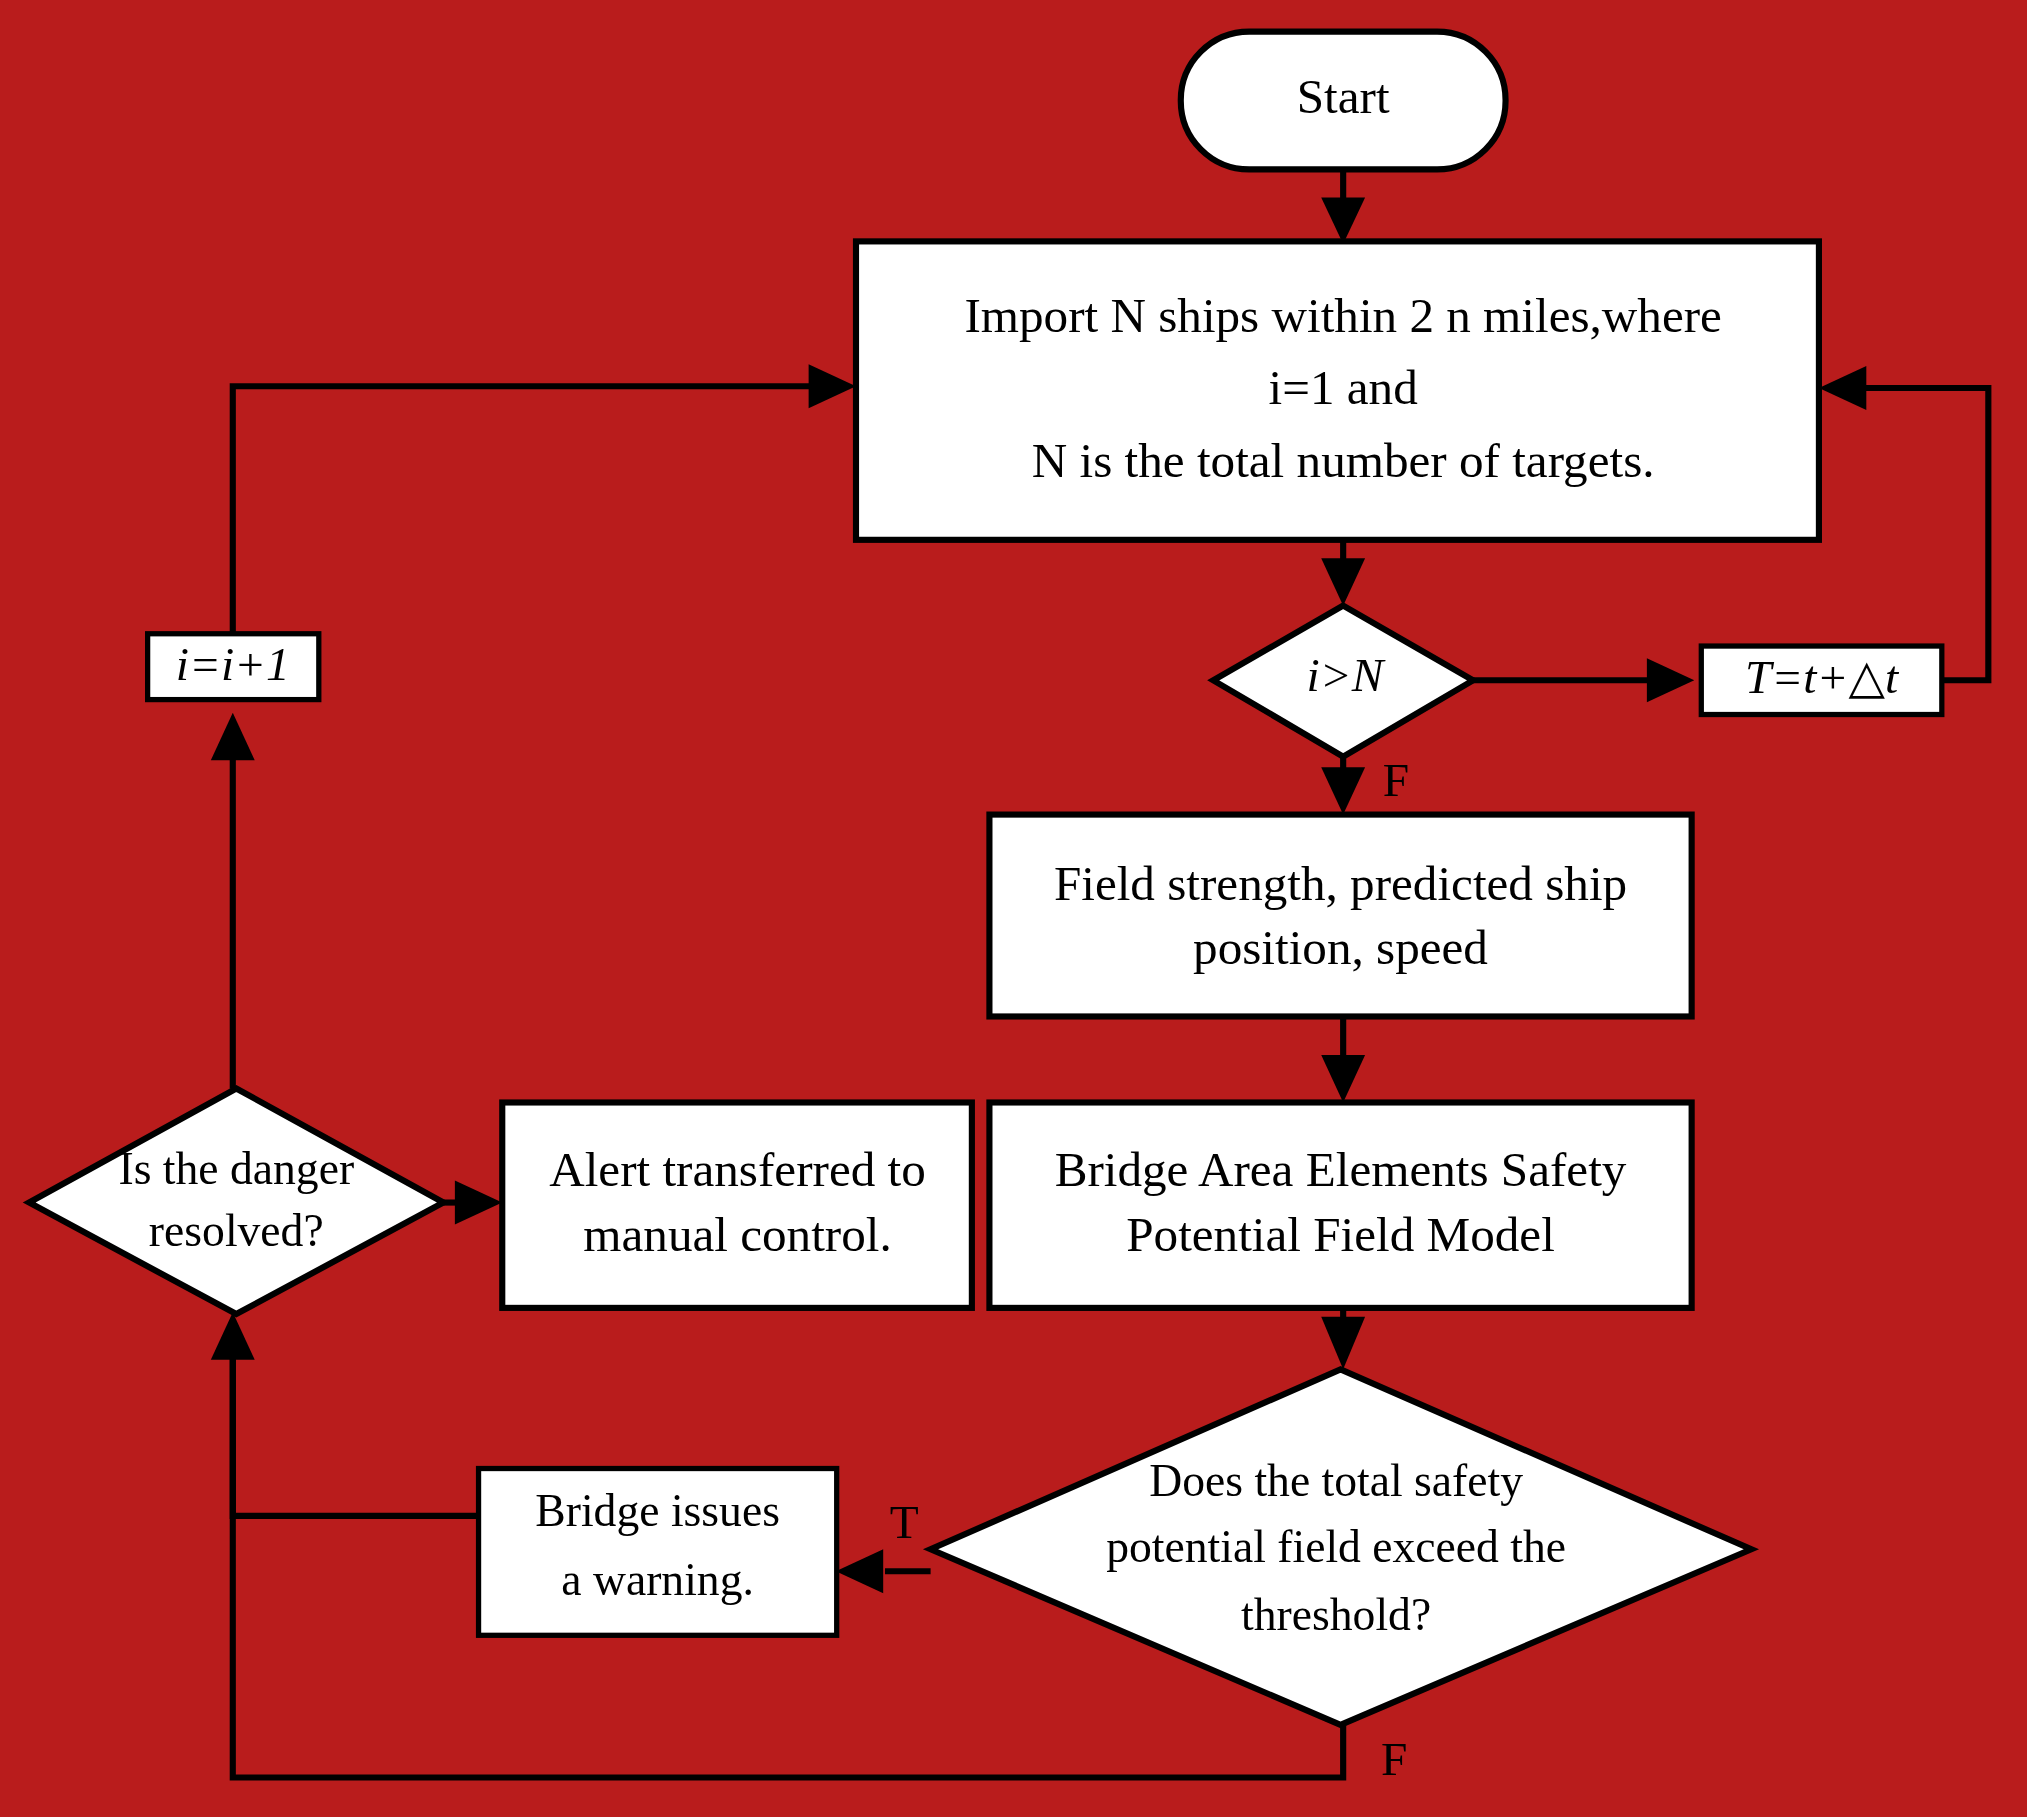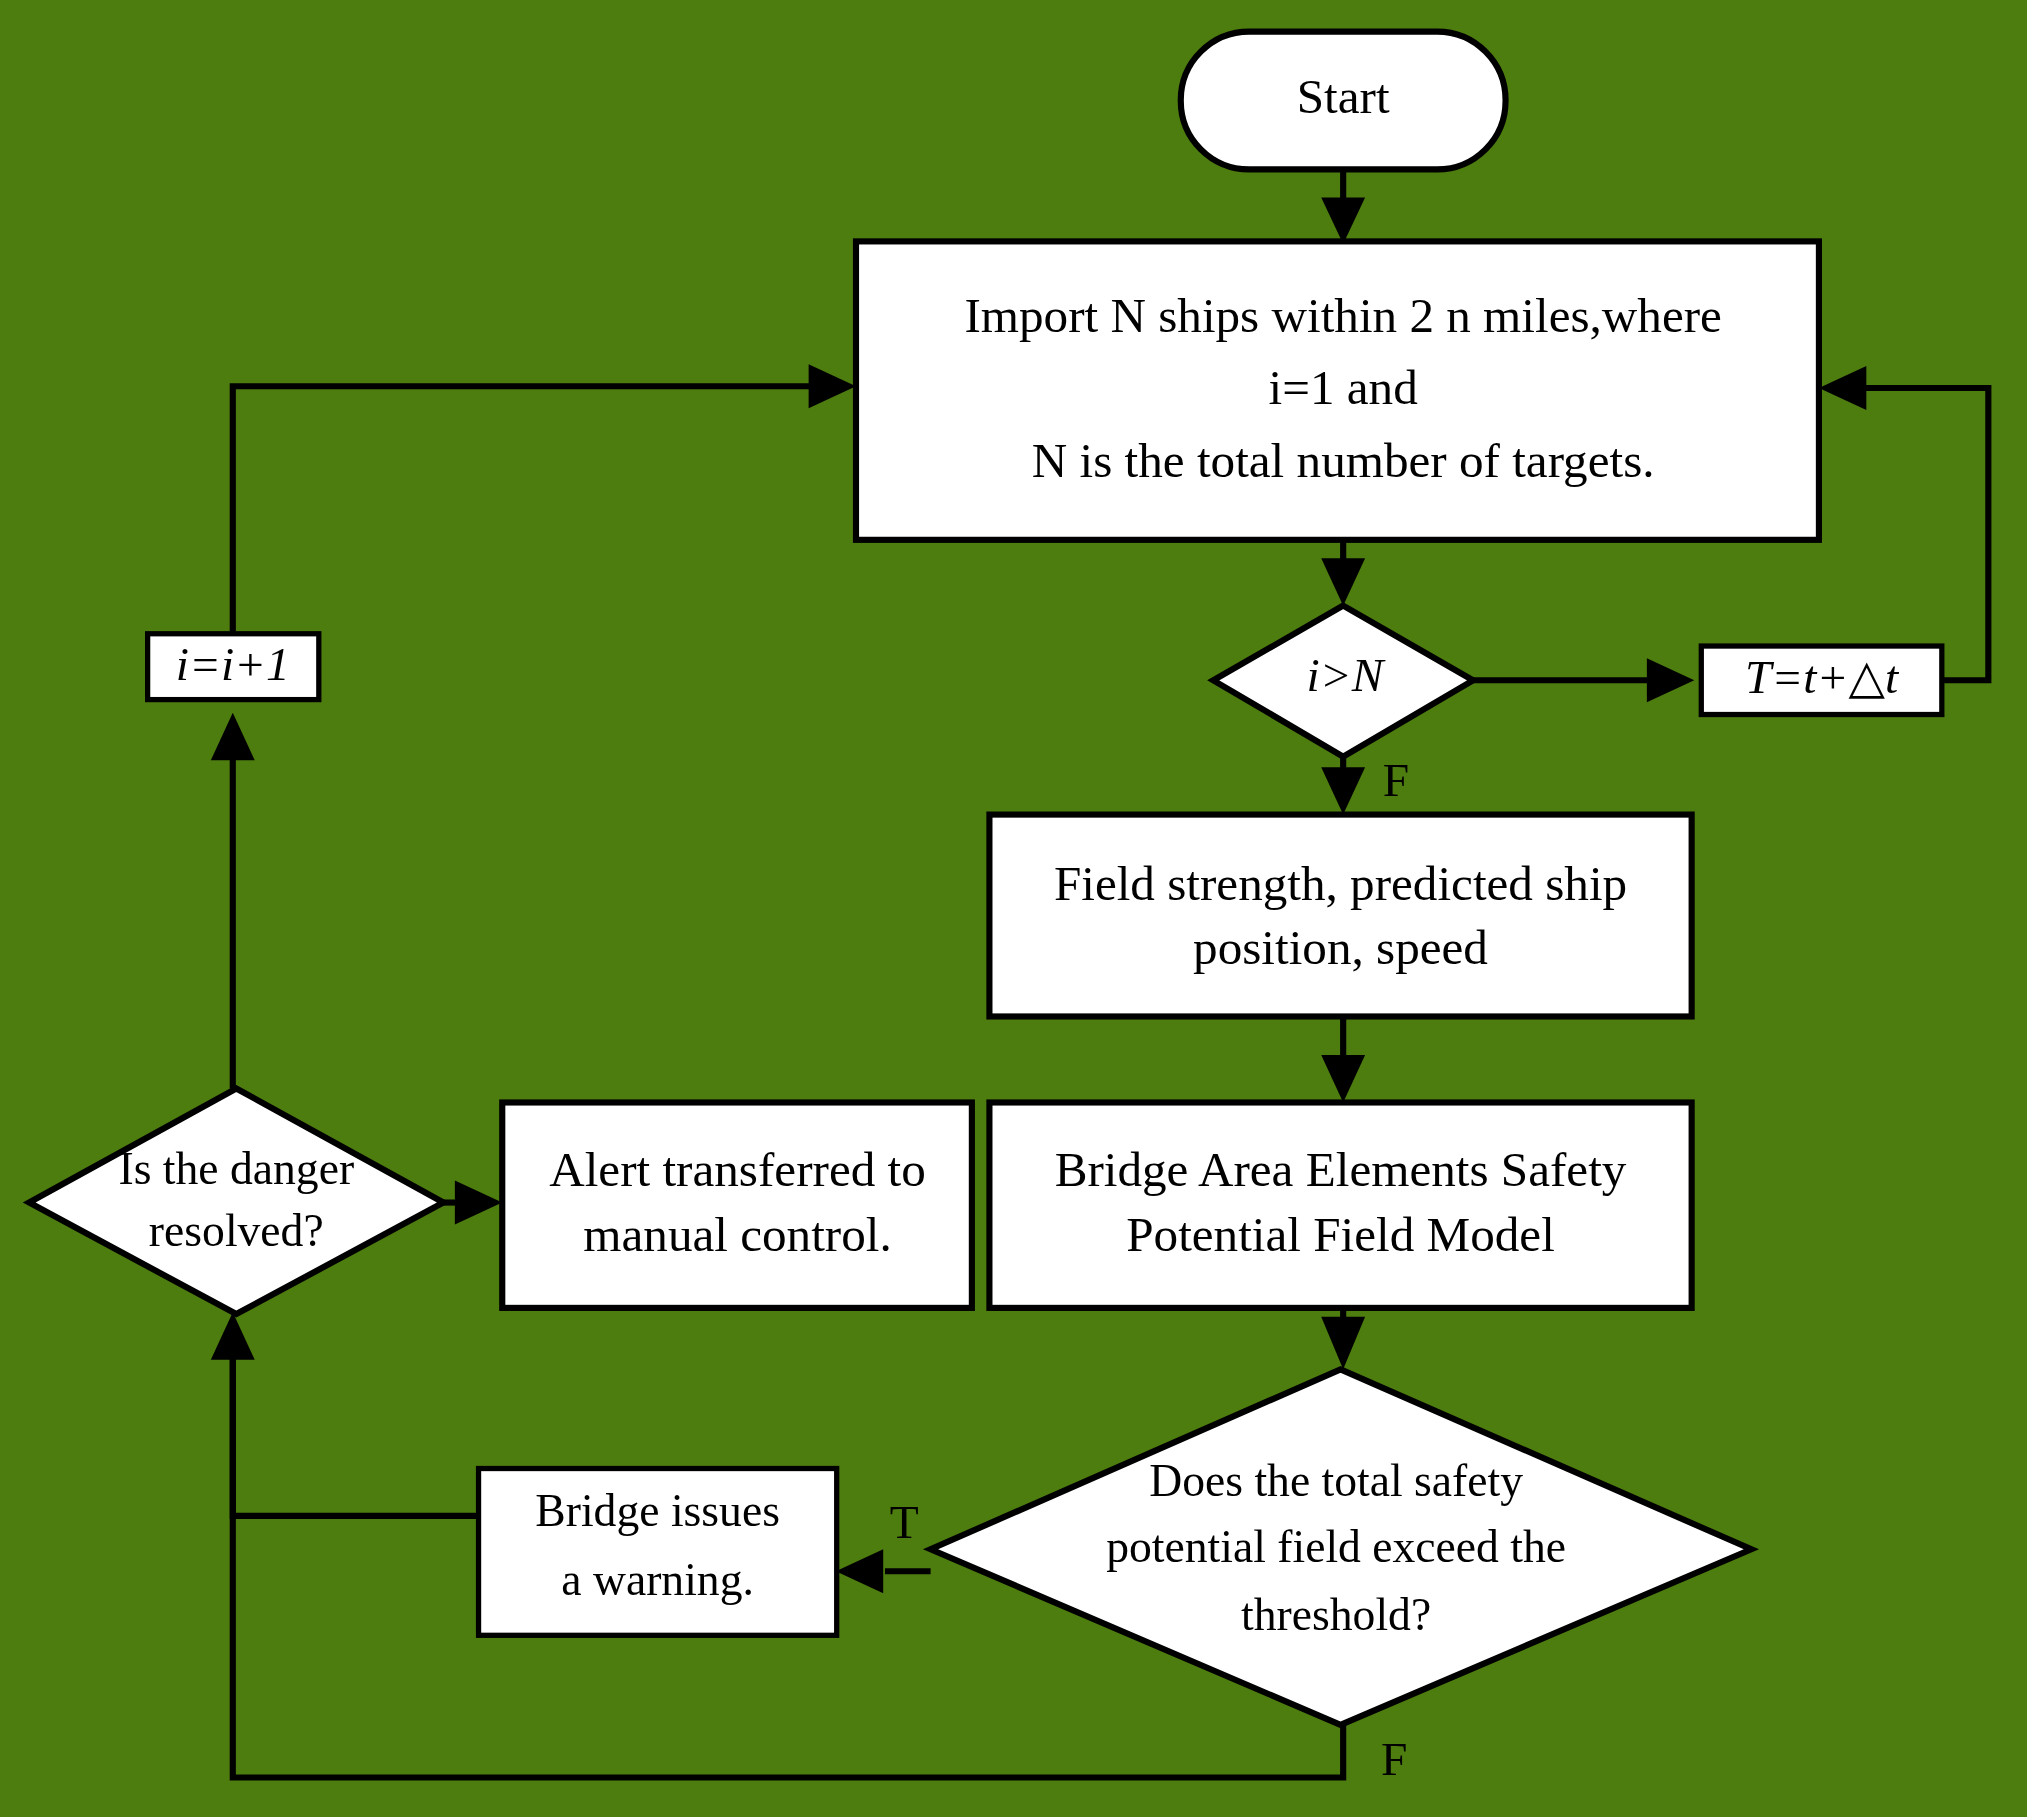--- a/index.html
+++ b/index.html
@@ -10,21 +10,21 @@
   body {
     width: 2028px;
     height: 1817px;
     font-family: "Liberation Serif", "DejaVu Serif", serif;
   }
   #flowchart-root {
     position: relative;
     width: 2028px;
     height: 1817px;
     overflow: hidden;
-    background: #4d7c0f;
+    background: #b91c1c;
     text-align: center;
   }
   svg#flow-svg {
     display: block;
     width: 2028px;
     height: 1817px;
   }
   .node-shape {
     fill: #ffffff;
     stroke: #000000;

